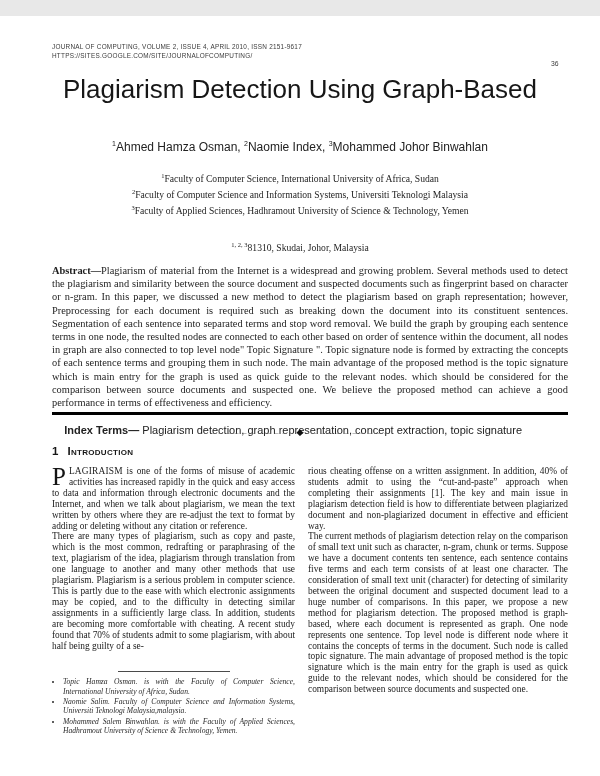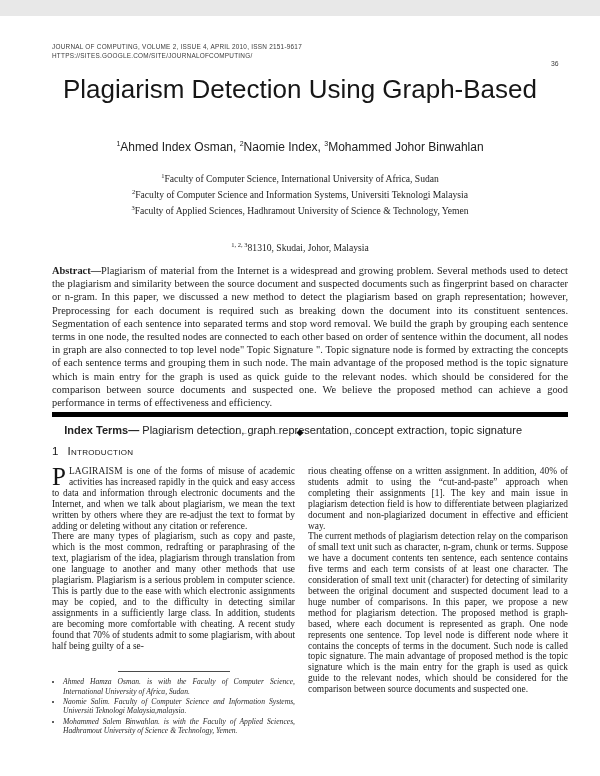--- a/index.html
+++ b/index.html
@@ -52,21 +52,21 @@
     text-align:center;
     font-size:9.6px;line-height:13px;color:#232323;
     white-space:pre-wrap;
   }
   .address sup{font-size:6.5px;}
   
   .abstract{
     position:absolute;left:52px;top:248px;width:516px;
     font-size:10.4px;line-height:13.2px;
     text-align:justify;color:#1d1d1d;
-    border-bottom:5px solid #000000;
+    border-bottom:3px solid #000000;
     padding-bottom:3px;
   }
   .abstract b{font-weight:700;}
   
   .index-terms{
     position:absolute;left:52px;top:396px;width:516px;
     font-family:"Liberation Sans",sans-serif;
     font-size:11px;color:#222;white-space:pre-wrap;
   }
   .index-terms b{font-weight:700;}
@@ -74,21 +74,21 @@
   .divider{
     position:absolute;left:0;top:411px;width:600px;
     text-align:center;font-size:8px;color:#666;
     letter-spacing:1px;
   }
   .divider .diamond{color:#111;font-size:9px;margin:0 9px;letter-spacing:0;}
   
   .section-heading{
     position:absolute;left:52px;top:429px;
     font-family:"Liberation Sans",sans-serif;
-    font-size:11.5px;font-weight:400;color:#161616;
+    font-size:11.5px;font-weight:700;color:#161616;
   }
   .section-heading .sec-num{margin-right:9px;}
   .section-heading .sec-title{font-variant:small-caps;letter-spacing:.3px;}
   
   .columns{
     position:absolute;left:52px;top:450px;width:516px;
     display:flex;gap:13px;
   }
   .col{font-size:9.4px;line-height:10.9px;text-align:justify;color:#1b1b1b;}
   .col-left{width:243px;display:flex;flex-direction:column;}
@@ -121,21 +121,21 @@
     <div>HTTPS://SITES.GOOGLE.COM/SITE/JOURNALOFCOMPUTING/</div>
   </div>
 
   <div class="page-number">36</div>
 
   <div class="title">
     <div>Plagiarism Detection Using Graph-Based</div>
   </div>
 
   <div class="byline">
-    <sup>1</sup><span>Ahmed Index Osman, </span><sup>2</sup><span>Naomie Index, </span><sup>3</sup><span>Mohammed Johor Binwahlan</span>
+    <sup>1</sup><span>Ahmed Hamza Osman, </span><sup>2</sup><span>Naomie Index, </span><sup>3</sup><span>Mohammed Johor Binwahlan</span>
   </div>
 
   <div class="affiliations">
     <div><sup>1</sup><span>Faculty of Computer Science, International University of Africa, Sudan</span></div>
     <div><sup>2</sup><span>Faculty of Computer Science and Information Systems, Universiti Teknologi Malaysia</span></div>
     <div><sup>3</sup><span>Faculty of Applied Sciences, Hadhramout University of Science &amp; Technology, Yemen</span></div>
   </div>
 
   <div class="address">
     <div><sup>1, 2, 3</sup><span>81310, Skudai, Johor, Malaysia</span></div>
@@ -157,21 +157,21 @@
     <span class="sec-num">1</span><span class="sec-title">Introduction</span>
   </div>
 
   <div class="columns">
     <div class="col col-left">
       <p><span class="dropcap">P</span><span class="leadcaps">LAGIRAISM</span><span> is one of the forms of misuse of academic activities has increased rapidly in the quick and easy access to data and information through electronic documents and the Internet, and when we talk about plagiarism, we mean the text written by others where they are re-adjust the text to format by adding or deleting without any citation or reference.</span></p>
       <p>There are many types of plagiarism, such as copy and paste, which is the most common, redrafting or paraphrasing of the text, plagiarism of the idea, plagiarism through translation from one language to another and many other methods that use plagiarism. Plagiarism is a serious problem in computer science. This is partly due to the ease with which electronic assignments may be copied, and to the difficulty in detecting similar assignments in a sufficiently large class. In addition, students are becoming more comfortable with cheating. A recent study found that 70% of students admit to some plagiarism, with about half being guilty of a se-</p>
       <div class="footnote-block">
         <div class="footnote-rule"></div>
         <ul class="footnotes">
-          <li>Ahmed Hamza Osman. is with the Faculty of Computer Science, International University of Africa, Sudan.</li>
+          <li>Topic Hamza Osman. is with the Faculty of Computer Science, International University of Africa, Sudan.</li>
           <li>Naomie Salim. Faculty of Computer Science and Information Systems, Universiti Teknologi Malaysia,malaysia.</li>
           <li>Mohammed Salem Binwahlan. is with the Faculty of Applied Sciences, Hadhramout University of Science &amp; Technology, Yemen.</li>
         </ul>
       </div>
     </div>
     <div class="col col-right">
       <p>rious cheating offense on a written assignment. In addition, 40% of students admit to using the “cut-and-paste” approach when completing their assignments  [1]. The key and main issue in plagiarism detection field is how to differentiate between plagiarized document and non-plagiarized document in effective and efficient way.</p>
       <p>The current methods of plagiarism detection relay on the comparison of small text unit such as character, n-gram, chunk or terms. Suppose we have a document contents ten sentence, each sentence contains five terms and each term consists of at least one character. The consideration of small text unit (character) for detecting of similarity between the original document and suspected document lead to a huge number of comparisons. In this paper, we propose a new method for plagiarism detection. The proposed method is graph-based, where each document is represented as graph. One node represents one sentence. Top level node is different node where it contains the concepts of terms in the document. Such node is called topic signature. The main advantage of proposed method is the topic signature which is the main entry for the graph is used as quick guide to the relevant nodes, which should be considered for the comparison between source documents and suspected one.</p>
     </div>
   </div>

